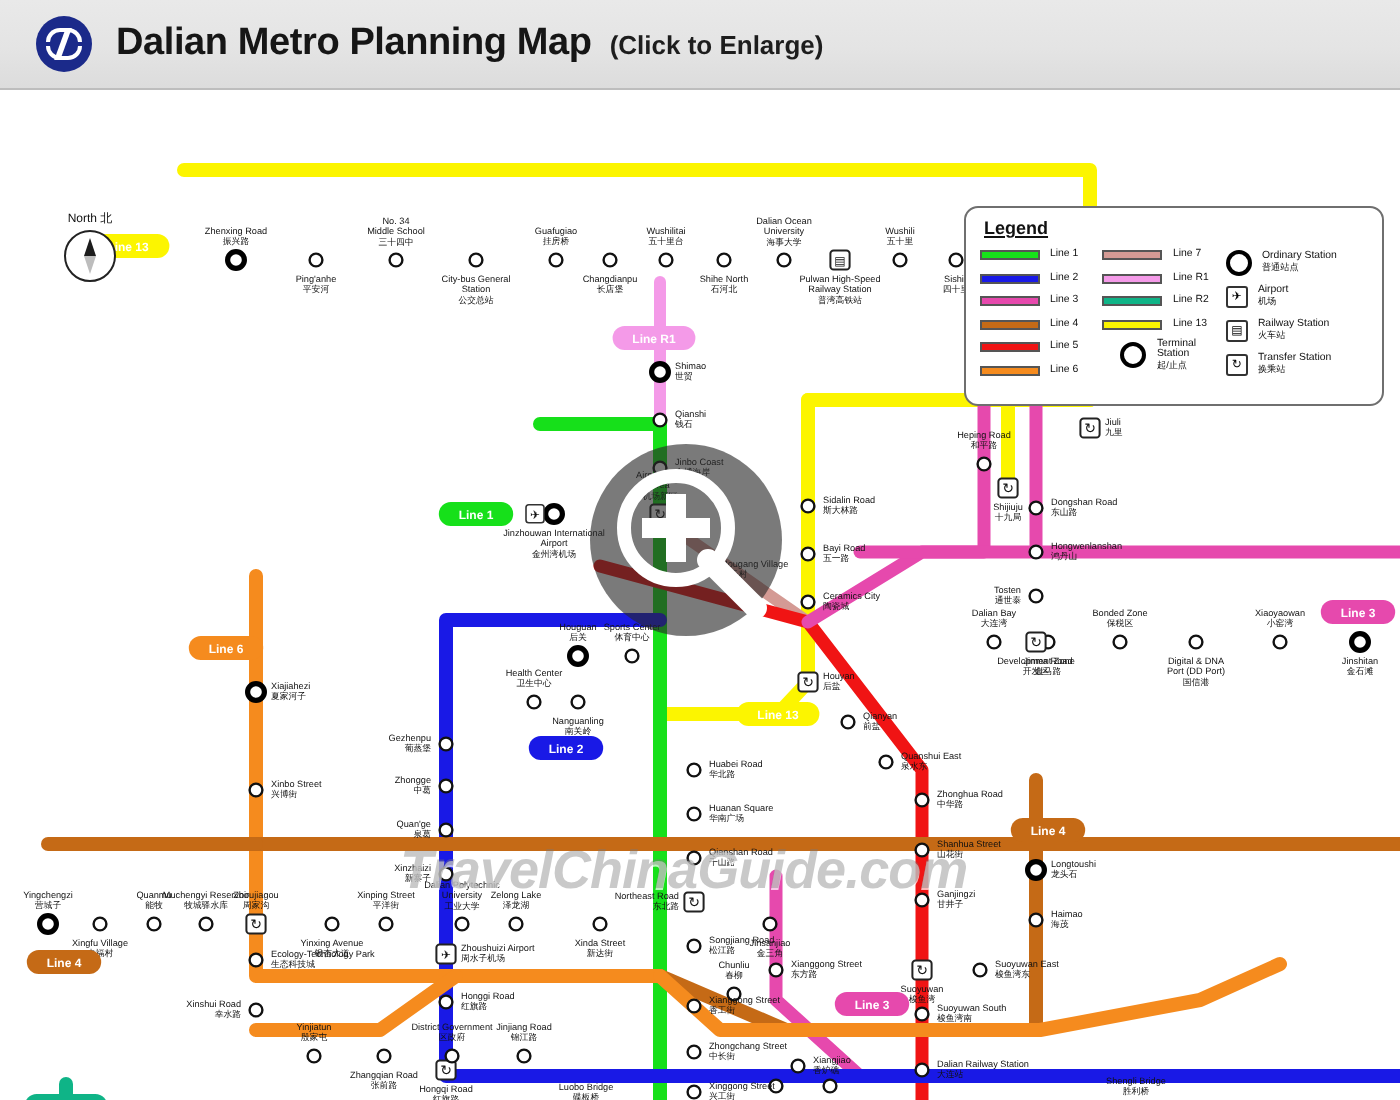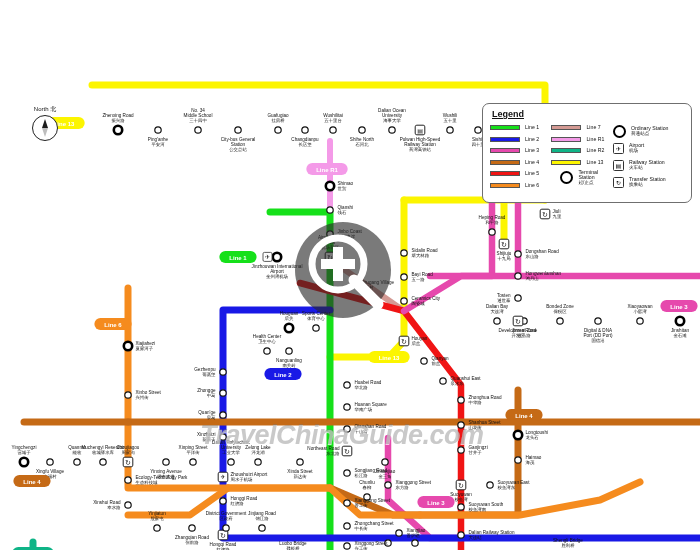--- a/index.html
+++ b/index.html
@@ -64,20 +64,29 @@
   
   .mag{position:absolute;left:295px;top:177px;width:96px;height:96px;border-radius:50%;
        background:rgba(40,40,40,.62);}
   .mag-glyph{position:absolute;left:302px;top:183px;width:88px;height:88px;pointer-events:none;}
 </style>
 </head>
 <body>
 
 <div id="app">
 
+  <div class="header">
+    <div class="logo">
+      <div class="g1"></div>
+        <div class="g2"></div>
+        <div class="g3"></div>
+    </div>
+    <div class="title">Dalian Metro Planning Map</div>
+    <div class="subtitle">(Click to Enlarge)</div>
+  </div>
 
   <div class="map">
     <svg class="mapsvg" width="700" height="505" viewBox="0 0 700 505">
       <g id="lines" stroke-linecap="round" stroke-linejoin="round" fill="none">
 
         <path d="M92,40 L545,40 L545,124 L545,155" stroke="#fcf500" stroke-width="7"></path>
         <path d="M545,155 L504,155 L504,195" stroke="#fcf500" stroke-width="7"></path>
         <path d="M404,155 L404,296 L389,312" stroke="#fcf500" stroke-width="7"></path>
         <path d="M504,155 L404,155" stroke="#fcf500" stroke-width="7"></path>
         <path d="M389,312 L330,312" stroke="#fcf500" stroke-width="7"></path>

